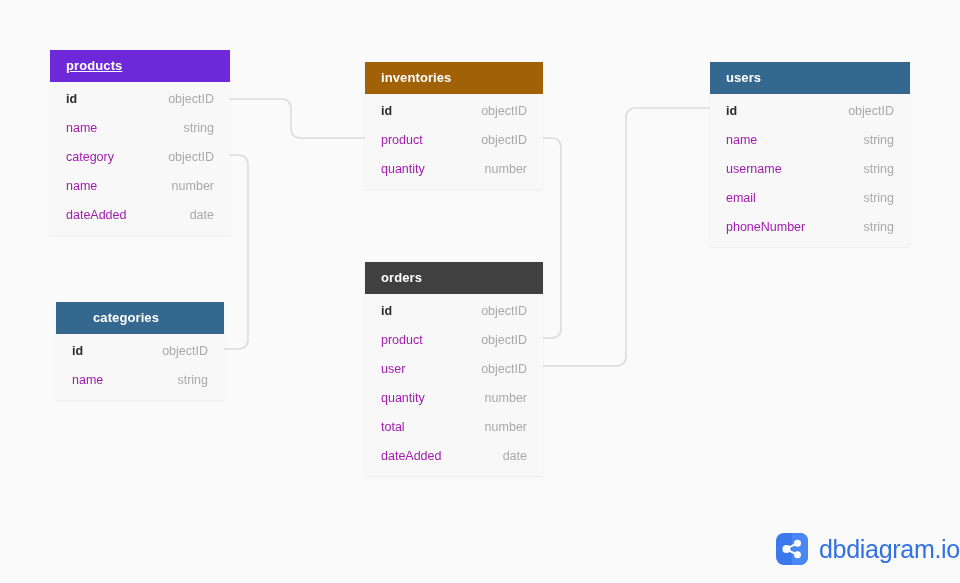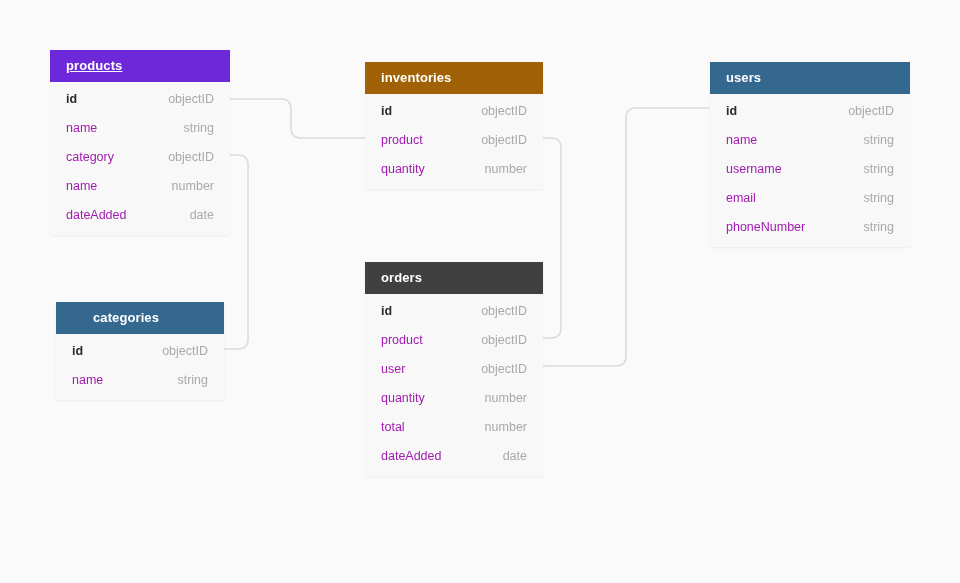--- a/index.html
+++ b/index.html
@@ -200,14 +200,26 @@
             <span class="field-type">string</span>
           </div>
           <div class="field">
             <span class="field-name">phoneNumber</span>
             <span class="field-type">string</span>
           </div>
         </div>
       </div>
     </div>
 
+  <div id="logo">
+    <div id="logo-mark">
+      <div class="half"></div>
+      <svg width="32" height="32" viewBox="0 0 32 32" aria-hidden="true">
+        <circle cx="10.5" cy="16" r="4.1" fill="#ffffff"></circle>
+        <circle cx="21.5" cy="10.2" r="3.5" fill="#ffffff"></circle>
+        <circle cx="21.5" cy="21.8" r="3.5" fill="#ffffff"></circle>
+        <path d="M11.5 15.2 L21 10.4 M11.5 16.8 L21 21.6" stroke="#ffffff" stroke-width="1.9" stroke-linecap="round"></path>
+      </svg>
+    </div>
+    <div id="logo-text">dbdiagram.io</div>
+  </div>
 
 </div>
 
 </body></html>

